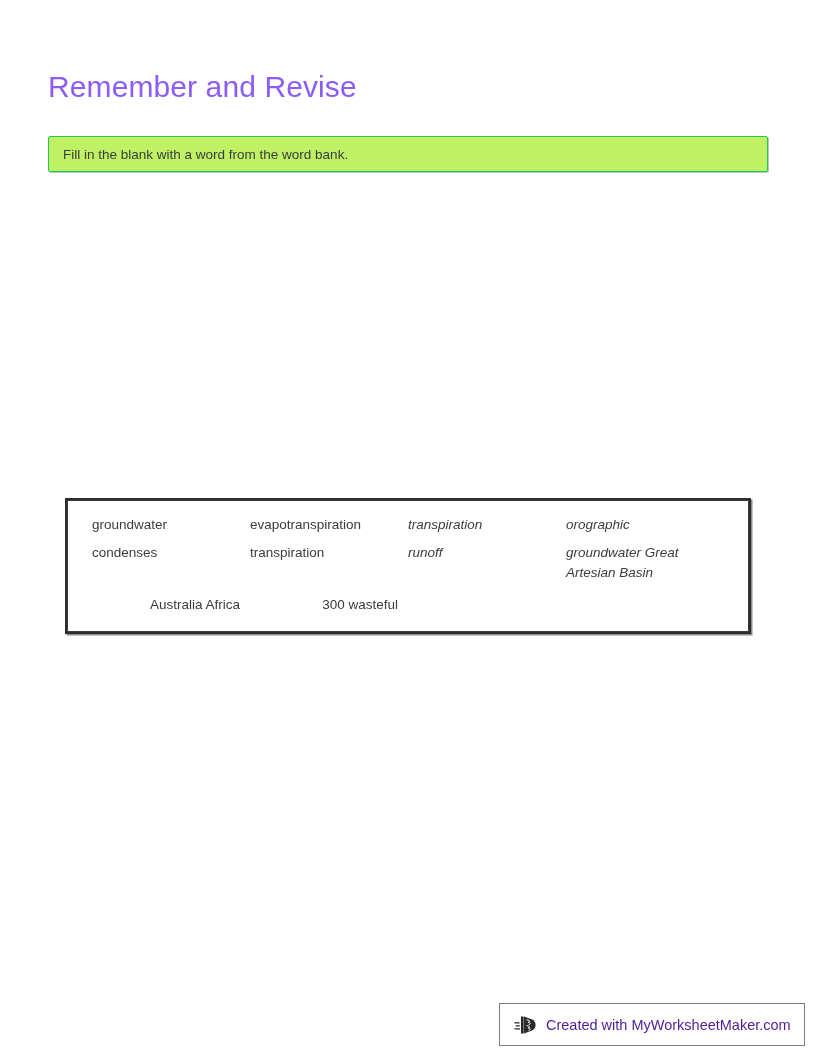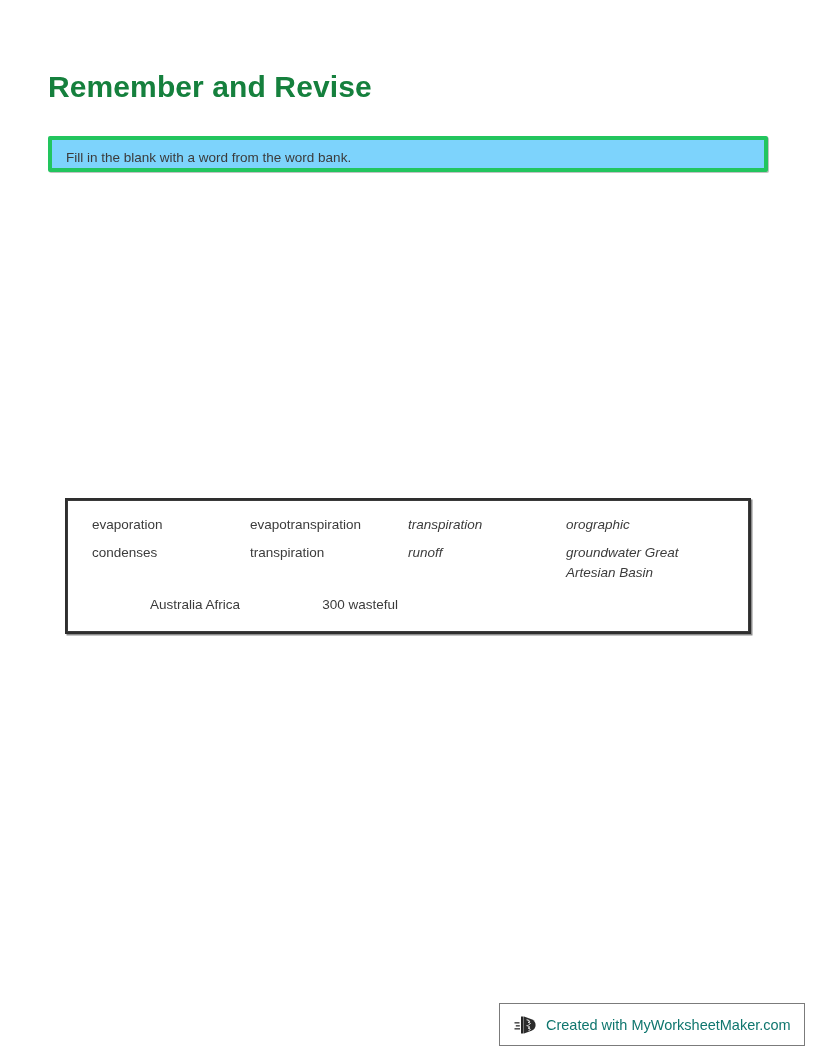--- a/index.html
+++ b/index.html
@@ -21,38 +21,38 @@
     position: absolute;
     inset: 0;
   }
 
   
   .worksheet-title {
     position: absolute;
     left: 48px;
     top: 48px;
     font-size: 30px;
-    font-weight: 700;
+    font-weight: 400;
     letter-spacing: 0.1px;
     line-height: 38px;
-    color: #15803d;
+    color: #8b5cf6;
     white-space: nowrap;
   }
 
   
   .instruction-box {
     position: absolute;
     left: 48px;
     top: 136px;
     width: 720px;
     height: 36px;
     box-sizing: border-box;
-    border: 4px solid #22c55e;
+    border: 1px solid #22c55e;
     border-radius: 2px;
-    background: #7dd3fc;
+    background: #bef264;
     box-shadow: 1px 1px 0 0 rgba(120,120,120,0.45);
   }
   .instruction-text {
     position: absolute;
     left: 14px;
     top: 0;
     height: 34px;
     display: flex;
     align-items: center;
     font-size: 13.5px;
@@ -117,41 +117,41 @@
   }
   .brand-logo {
     width: 24px;
     height: 24px;
     flex: 0 0 24px;
     margin-right: 8px;
     display: block;
   }
   .footer-text {
     font-size: 14.5px;
-    color: #0f766e;
+    color: #4c1d95;
     white-space: nowrap;
     line-height: 18px;
   }
 </style>
 </head>
 <body>
 
 <div class="page">
 
   <h1 class="worksheet-title">Remember and Revise</h1>
 
   <div class="instruction-box">
     <div class="instruction-text">Fill in the blank with a word from the word bank.</div>
   </div>
 
   <div class="word-bank">
     <div class="word-bank-inner">
 
       <div class="word-bank-row">
-        <div class="word-bank-cell col-1">evaporation</div>
+        <div class="word-bank-cell col-1">groundwater</div>
         <div class="word-bank-cell col-2">evapotranspiration</div>
         <div class="word-bank-cell col-3">transpiration</div>
         <div class="word-bank-cell col-4">orographic</div>
       </div>
 
       <div class="word-bank-row">
         <div class="word-bank-cell col-1">condenses</div>
         <div class="word-bank-cell col-2">transpiration</div>
         <div class="word-bank-cell col-3">runoff</div>
         <div class="word-bank-cell col-4">groundwater Great Artesian Basin</div>

